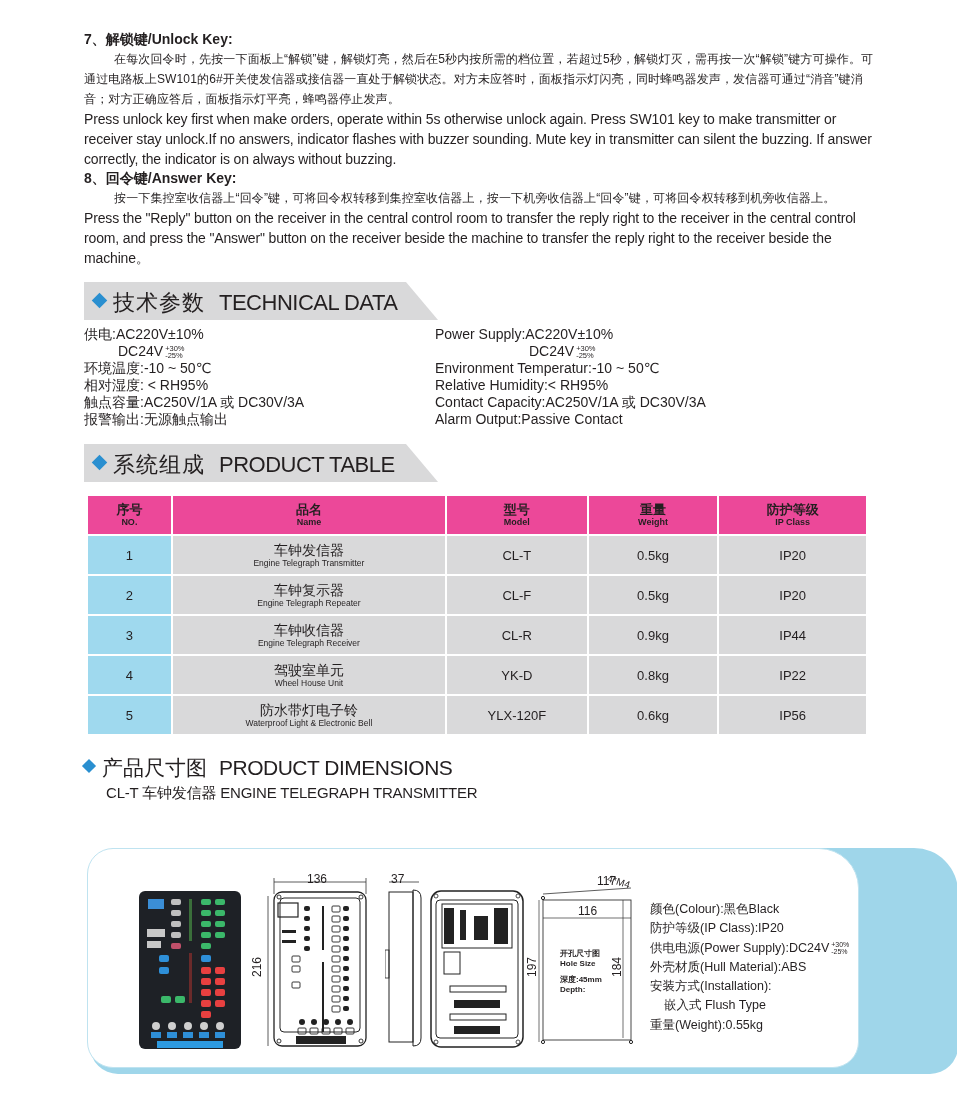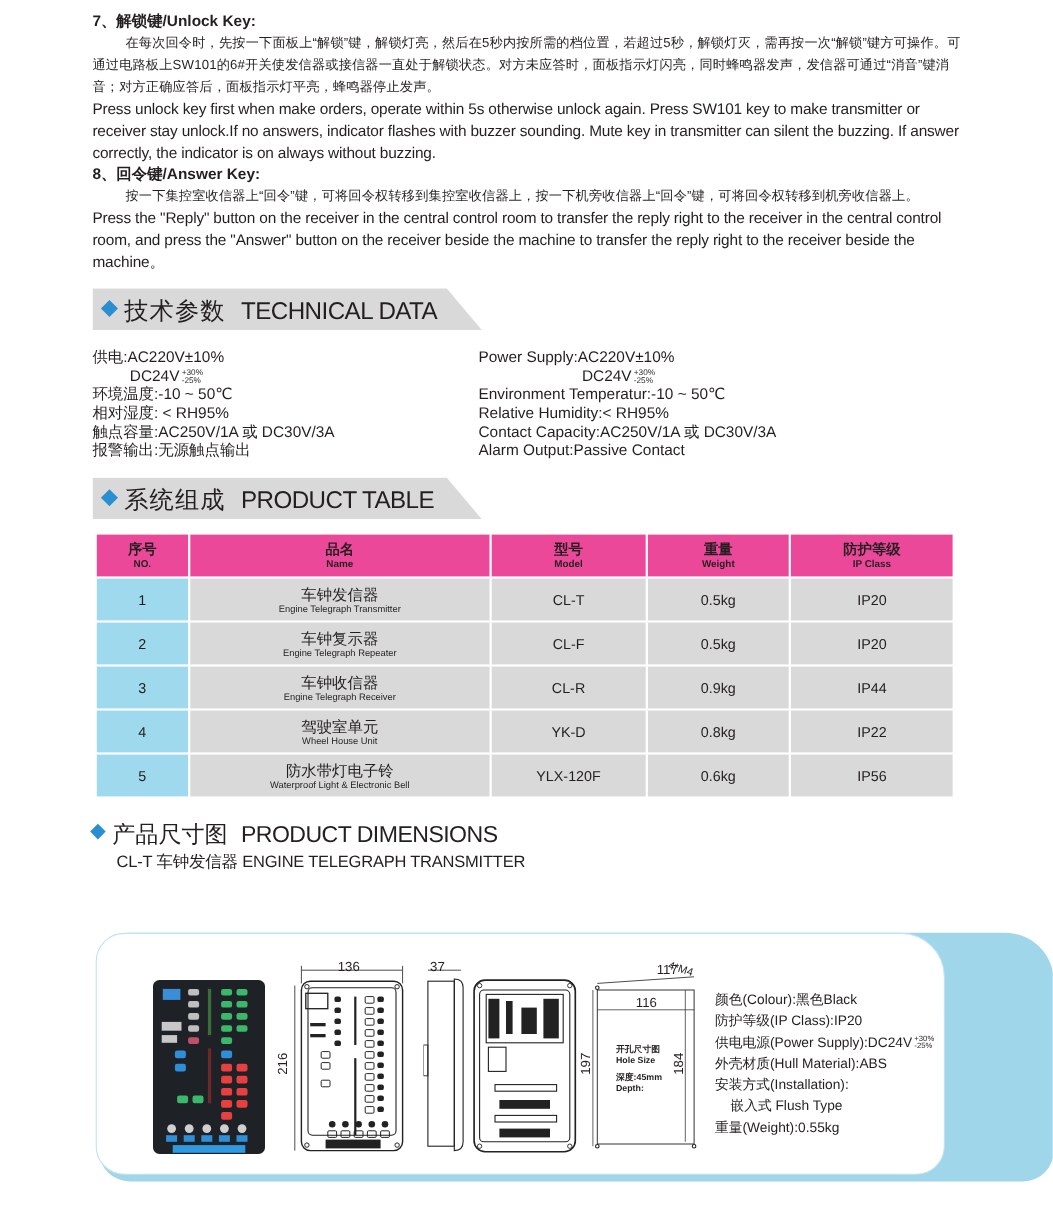--- a/index.html
+++ b/index.html
@@ -1,19 +1,19 @@
 <!DOCTYPE html>
 <html><head>
 <meta charset="utf-8">
 <style>
   * { box-sizing: border-box; margin: 0; padding: 0; }
   html, body { width: 957px; height: 1115px; background: #ffffff; overflow: hidden; }
   body { font-family: "Liberation Sans", "DejaVu Sans", sans-serif; color: #231f20; position: relative; }
 
-  .page { position: absolute; left: 84px; top: 10px; width: 790px; }
+  .page { position: absolute; left: 84px; top: 30px; width: 790px; }
 
   .para-title { font-weight: bold; font-size: 14px; line-height: 19px; }
   .cn { font-size: 12px; line-height: 20px; letter-spacing: 0.15px; }
   .cn.indent { text-indent: 30px; }
   .en { font-size: 14px; line-height: 20px; letter-spacing: -0.15px; }
 
   
   .banner { position: relative; height: 38px; margin-top: 14px; }
   .banner .bg {
     position: absolute; left: 0; top: 0; height: 38px;
@@ -22,21 +22,21 @@
   }
   .banner .label { position: absolute; left: 10px; top: 6px; font-size: 22px; white-space: nowrap; }
   .banner .diamond {
     display: inline-block; width: 11px; height: 11px; background: #2a8fd0;
     transform: rotate(45deg); margin-right: 8px; vertical-align: 4px;
   }
   .banner .cn-t { letter-spacing: 1px; }
   .banner .en-t { margin-left: 14px; letter-spacing: -0.5px; }
 
   
-  .tech { position: relative; height: 108px; margin-top: 16px; font-size: 14px; line-height: 17px; }
+  .tech { position: relative; height: 108px; margin-top: 6px; font-size: 14px; line-height: 17px; }
   .tech .col { position: absolute; top: 0; }
   .tech .col.left { left: 0; }
   .tech .col.right { left: 351px; }
   .tech .row { white-space: nowrap; }
   .tol { display: inline-block; vertical-align: middle; font-size: 7.5px; line-height: 7px; margin-left: 2px; }
   .tol span { display: block; }
 
   
   table.ptable { border-collapse: collapse; width: 782px; margin-top: 12px; margin-left: 2px; }
   table.ptable td, table.ptable th { border: 2px solid #ffffff; text-align: center; vertical-align: middle; }

